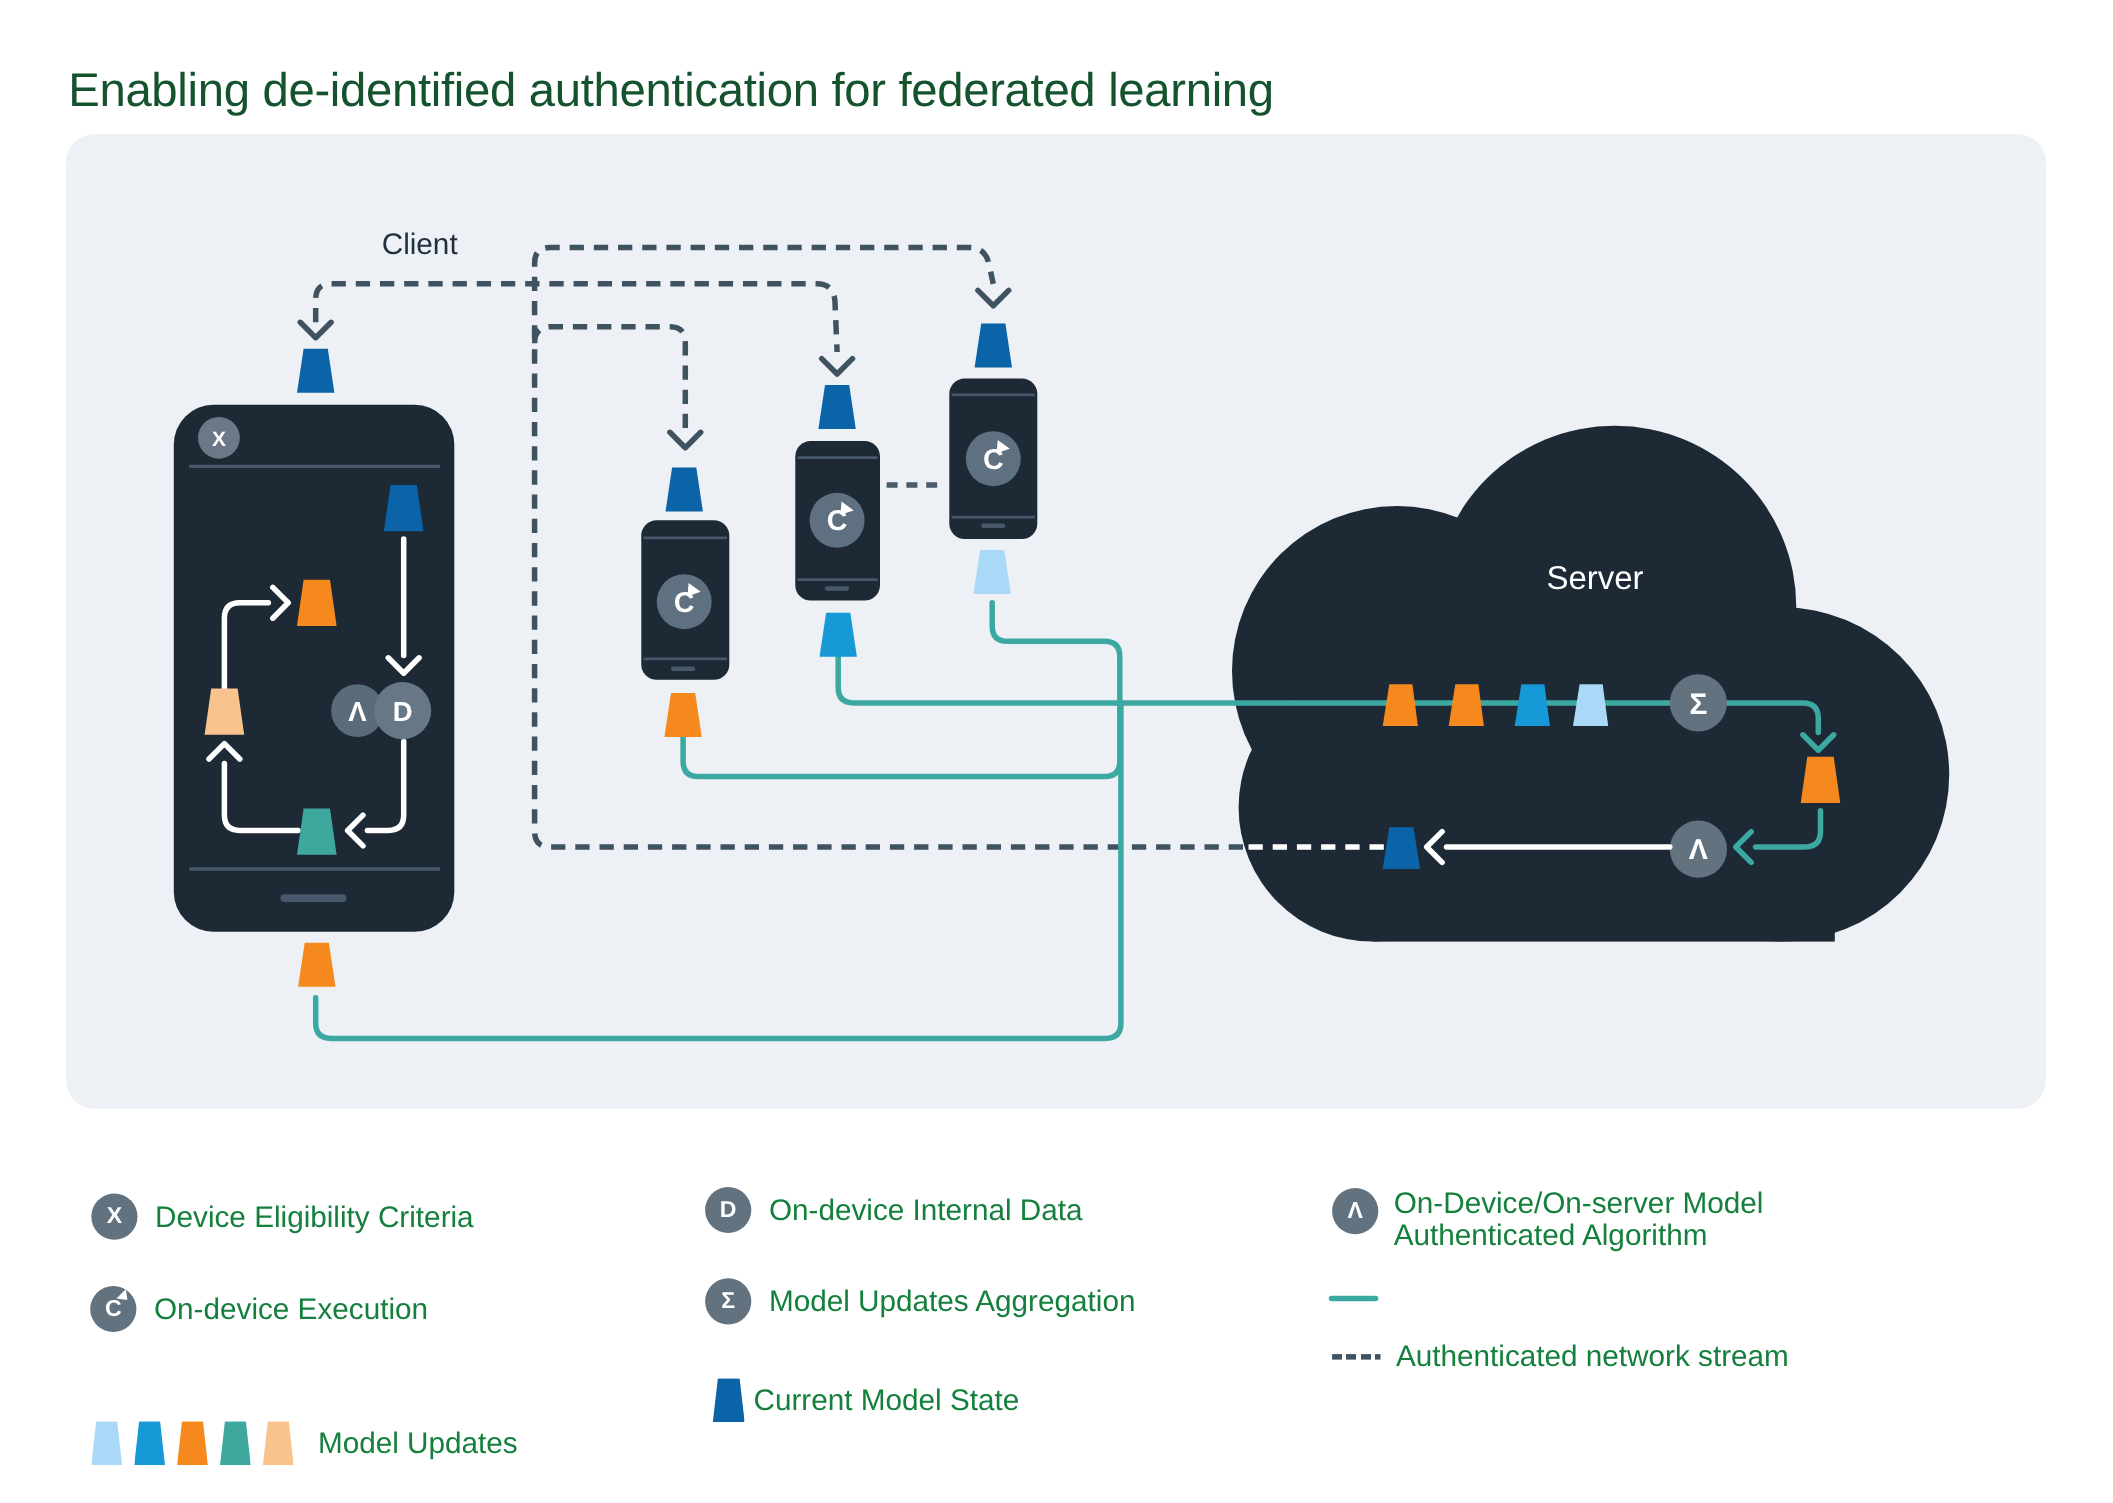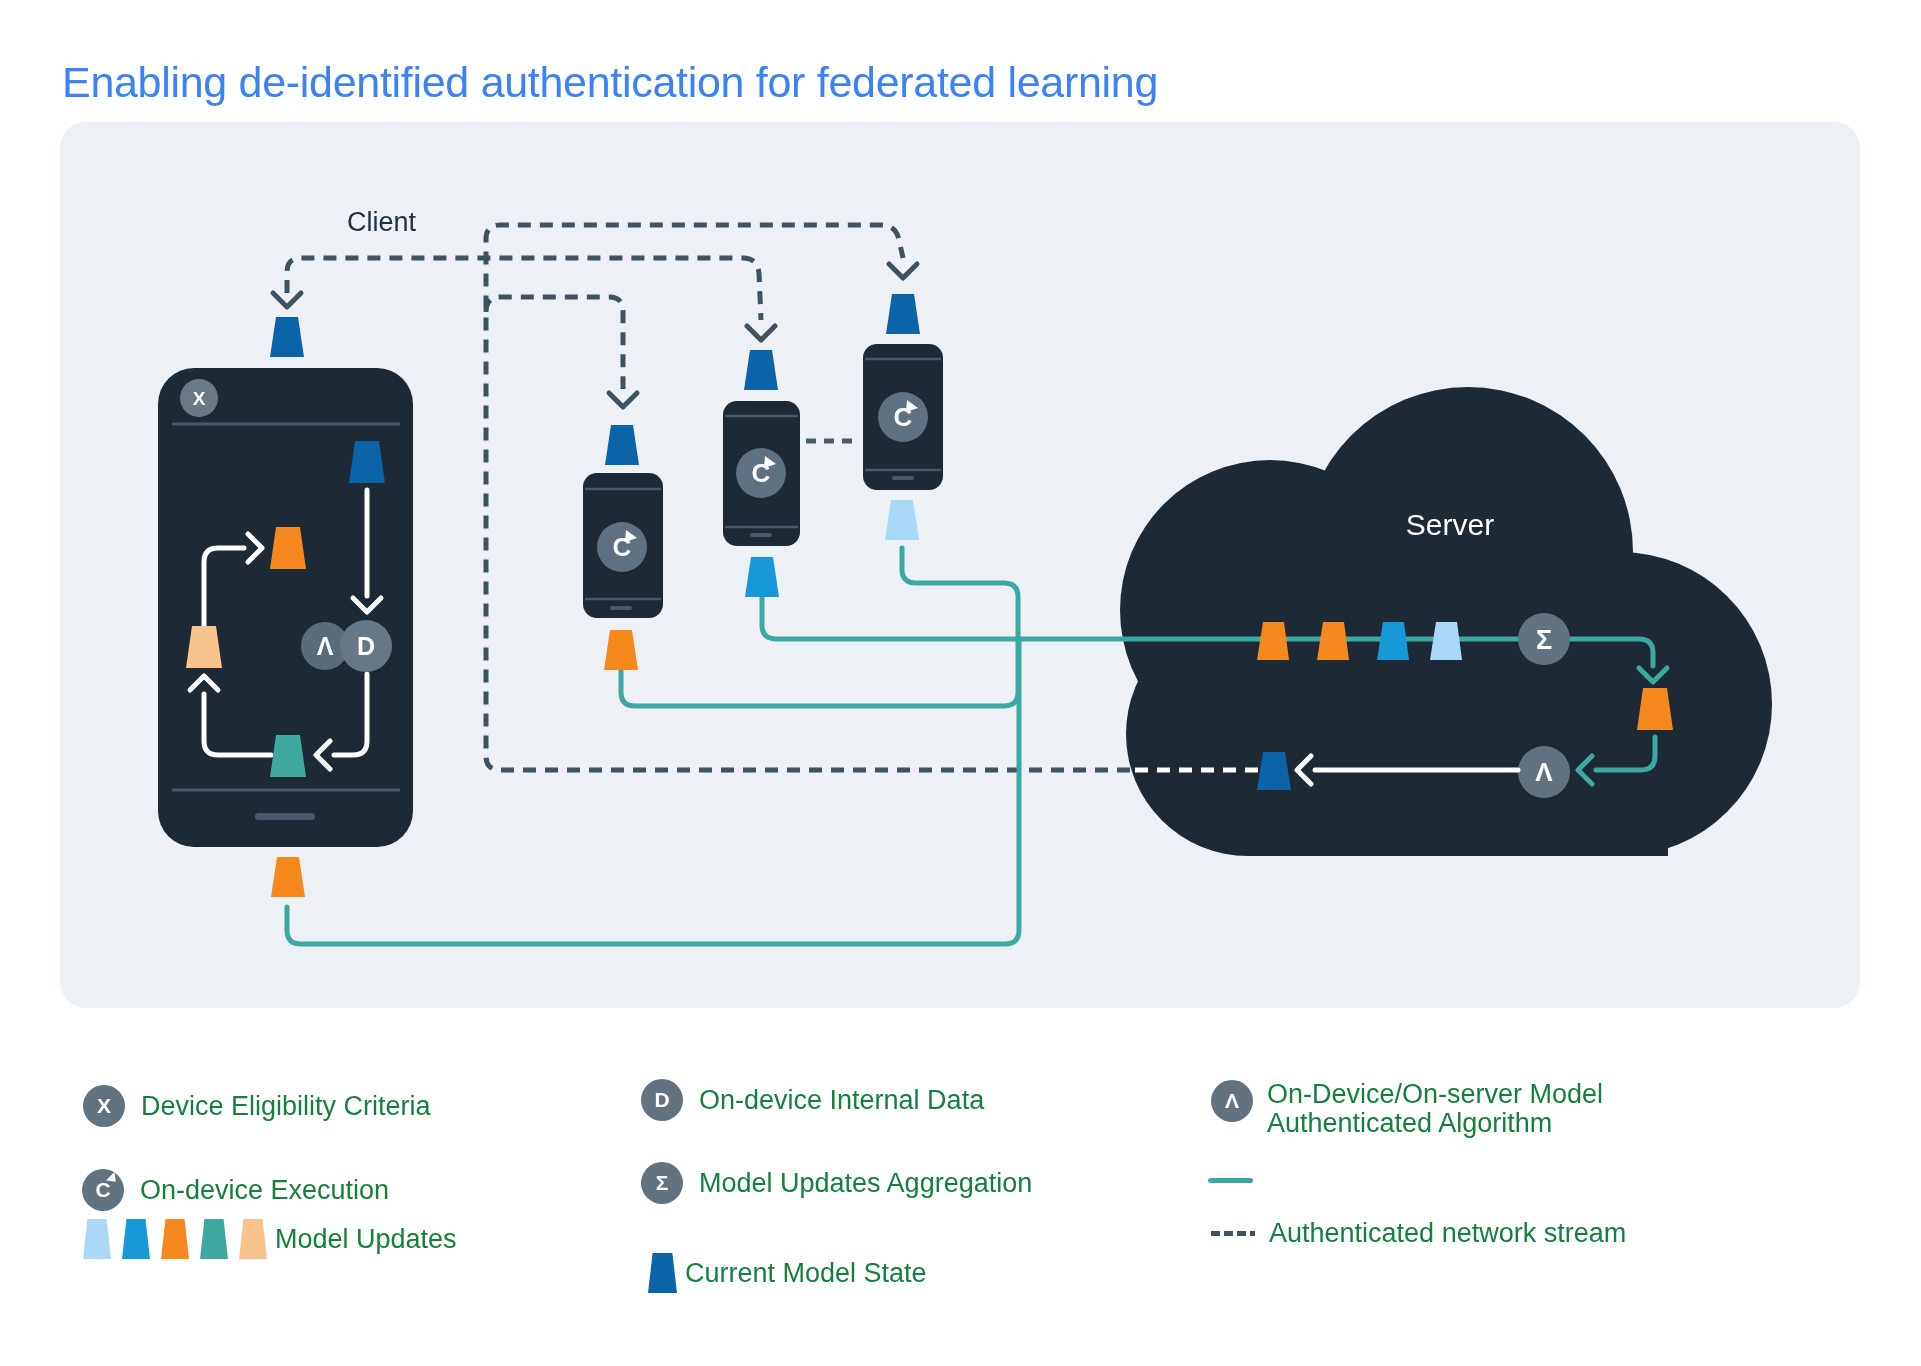--- a/index.html
+++ b/index.html
@@ -1,19 +1,19 @@
 <!DOCTYPE html>
 <html><head>
 <meta charset="utf-8">
 <style>
   html,body{margin:0;padding:0;background:#fff;}
   .stage{position:relative;width:1921px;height:1366px;background:#ffffff;
          font-family:"Liberation Sans",sans-serif;overflow:hidden;}
   .page-title{position:absolute;left:62px;top:58px;font-size:43px;font-weight:500;
-              color:#3b82f6;letter-spacing:-0.3px;}
+              color:#14532d;letter-spacing:-0.3px;}
   .diagram-svg{position:absolute;left:0;top:0;width:1921px;height:1366px;}
 
   
   .lg-row{position:absolute;display:flex;align-items:center;}
   .lg-label{font-size:27px;color:#15803d;white-space:nowrap;}
   .lg-label.two-line{line-height:29px;}
   .lg-circle{width:42px;height:42px;border-radius:50%;background:#62727F;color:#fff;
              display:flex;align-items:center;justify-content:center;
              font-size:21px;font-weight:bold;position:relative;flex:0 0 auto;}
   .c-tri{position:absolute;top:6px;right:5px;width:0;height:0;
@@ -178,21 +178,21 @@
   </div>
 
   <div class="lg-row" style="left:82px;top:1169px;height:42px;gap:16px;">
     <div class="lg-circle">
       <span>C</span>
       <span class="c-tri"></span>
     </div>
     <div class="lg-label">On-device Execution</div>
   </div>
 
-  <div class="lg-row" style="left:83px;top:1219px;height:40px;gap:8px;">
+  <div class="lg-row" style="left:83px;top:1292px;height:40px;gap:22px;">
     <div class="trap-list">
       <div class="trap trap-lightblue"></div>
       <div class="trap trap-blue"></div>
       <div class="trap trap-orange"></div>
       <div class="trap trap-teal"></div>
       <div class="trap trap-tan"></div>
     </div>
     <div class="lg-label">Model Updates</div>
   </div>
 

